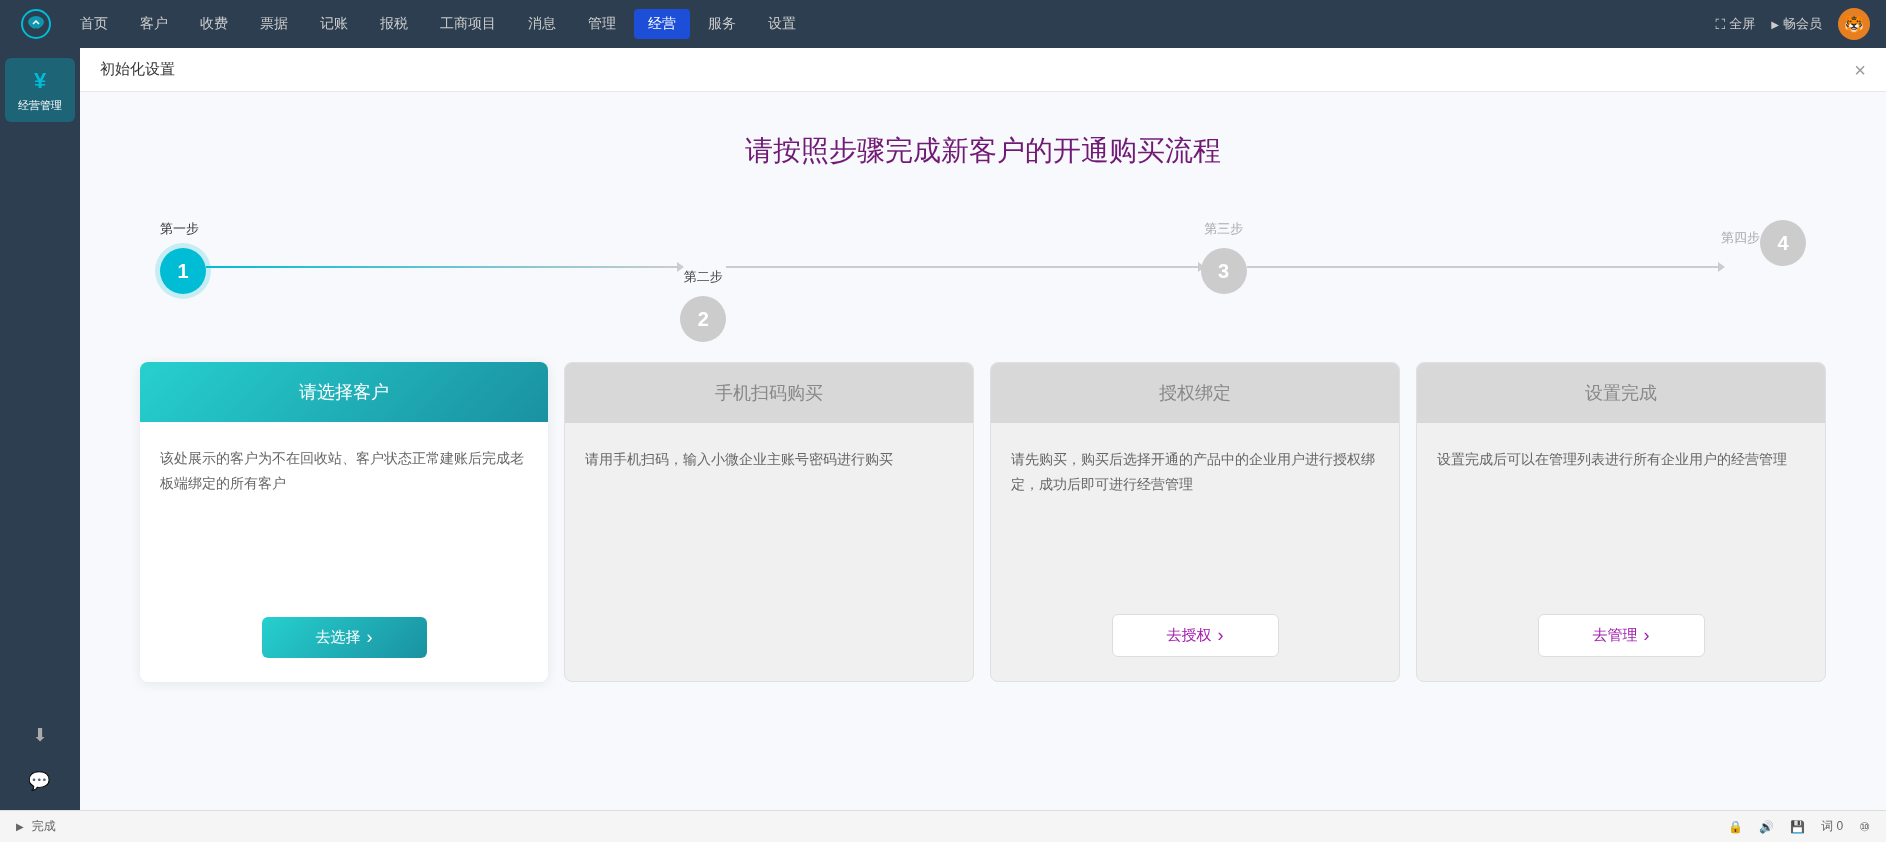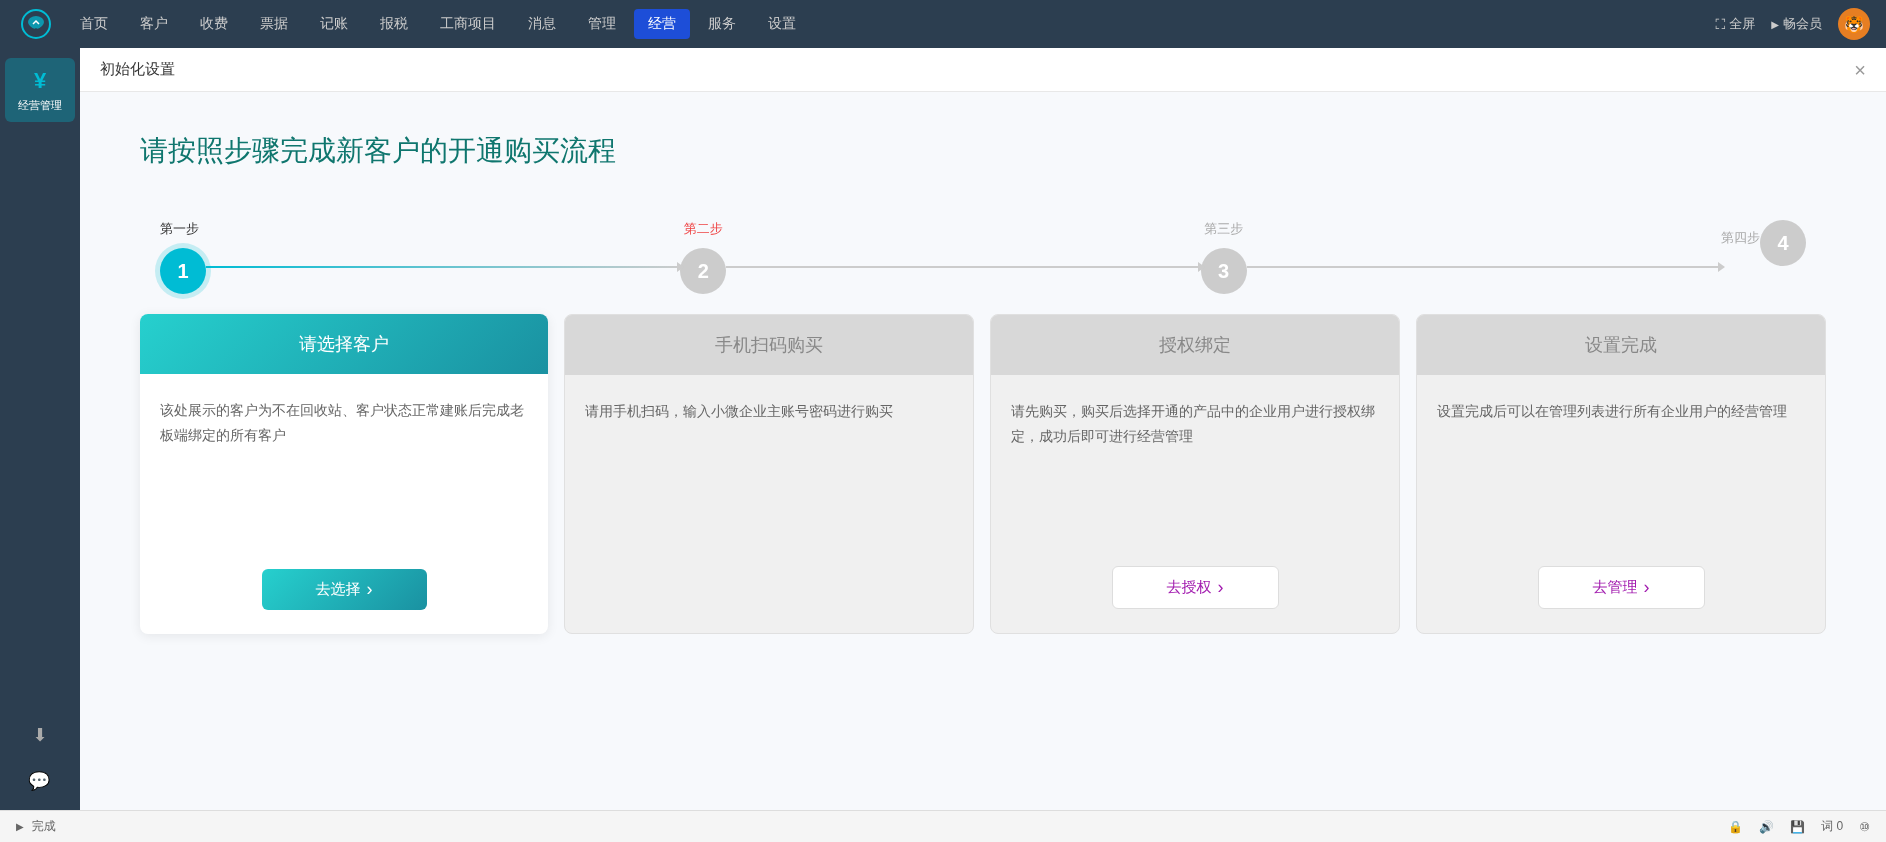--- a/index.html
+++ b/index.html
@@ -153,22 +153,23 @@
     }
 
     
     .wizard-body {
       flex: 1;
       background: #f7f9fc;
       padding: 40px 60px 30px;
       overflow-y: auto;
     }
     .wizard-title {
+      text-align: center;
       font-size: 28px;
-      color: #0f766e;
+      color: #701a75;
       font-weight: 400;
       margin-bottom: 50px;
     }
 
     
     .cards-row {
       display: flex;
       gap: 16px;
       align-items: stretch;
     }
@@ -328,21 +329,21 @@
             <span>1</span>
           </div>
         </div>
 
         <div style="flex:1; display:flex; align-items:center; margin-top:46px; position:relative;">
           <div style="width:100%; height:2px; background: linear-gradient(to right, #00bcd4, #ccc);"></div>
           <div style="position:absolute; right:-4px; width:0; height:0; border-top:5px solid transparent; border-bottom:5px solid transparent; border-left:7px solid #ccc;"></div>
         </div>
 
         <div style="display:flex; flex-direction:column; align-items:center;">
-          <span style="font-size:13px; color:#ef4444; margin-bottom:10px;">第二步</span>
+          <span style="font-size:13px; color:#404040; margin-bottom:10px;margin-top:48px;">第二步</span>
           <div style="width:46px; height:46px; border-radius:50%; background:#ccc; display:flex; align-items:center; justify-content:center; font-size:20px; font-weight:bold; color:#fff;">
             <span>2</span>
           </div>
         </div>
 
         <div style="flex:1; display:flex; align-items:center; margin-top:46px; position:relative;">
           <div style="width:100%; height:2px; background:#ccc;"></div>
           <div style="position:absolute; right:-4px; width:0; height:0; border-top:5px solid transparent; border-bottom:5px solid transparent; border-left:7px solid #ccc;"></div>
         </div>
 

